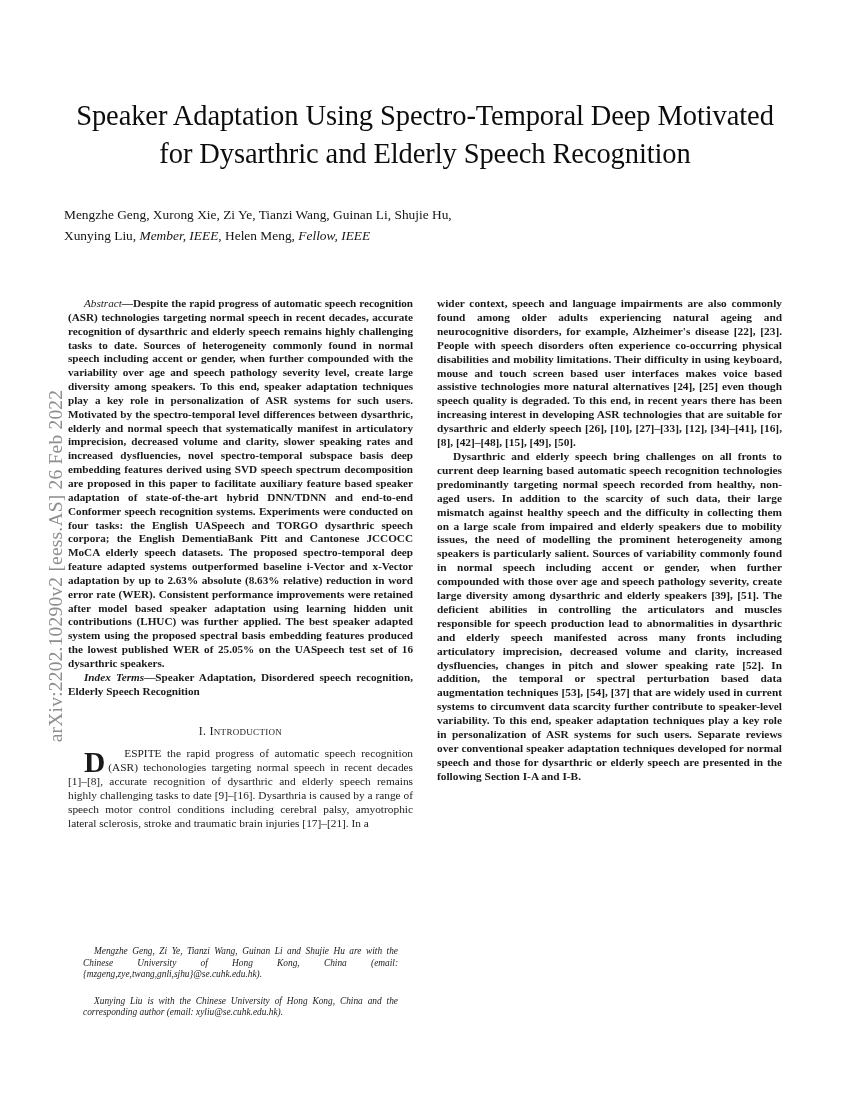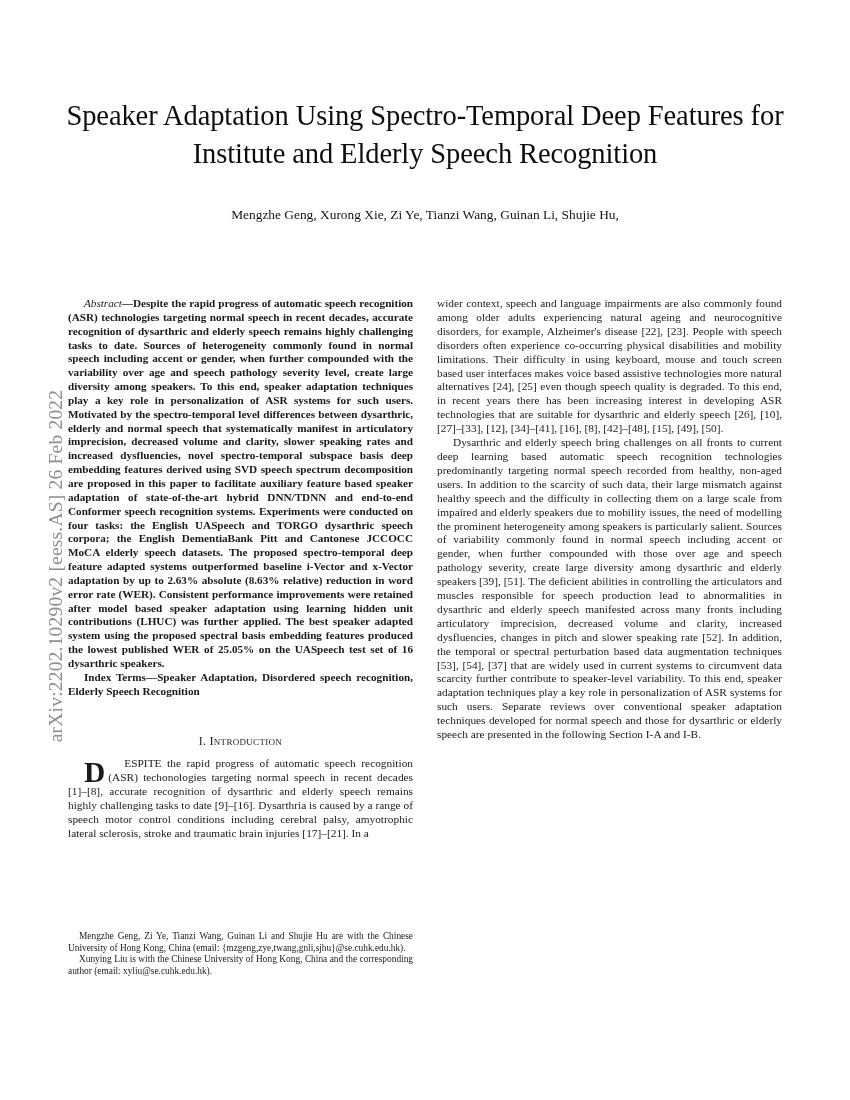--- a/index.html
+++ b/index.html
@@ -80,40 +80,40 @@
     letter-spacing: -0.1px;
     color: #0d0d0d;
   }
 
   
   .authors {
     position: absolute;
     left: 64px;
     top: 204px;
     width: 722px;
-    text-align: center;
+    text-align: left;
     font-size: 13.4px;
     line-height: 21px;
     color: #141414;
   }
   .authors i { font-style: italic; }
 
   
   .col {
     position: absolute;
     top: 297px;
     width: 345px;
     font-size: 11.35px;
     line-height: 13.9px;
     text-align: justify;
     text-justify: inter-word;
     hyphens: none;
   }
   .col-left  { left: 68px; }
-  .col-right { left: 437px; }
+  .col-right { left: 437px; font-weight: bold; }
 
   .col p {
     margin: 0;
     text-indent: 16px;
   }
   .col p.noindent { text-indent: 0; }
 
   .abstract {
     font-weight: bold;
     text-align: justify;
@@ -126,26 +126,27 @@
     font-weight: normal;
   }
   .indexterms {
     font-weight: bold;
     margin-top: 13px;
     text-align: justify;
     font-size: 11.2px;
     line-height: 13.85px;
   }
   .indexterms .lead {
+    font-style: italic;
     font-weight: bold;
   }
 
   .sec-head {
     text-align: center;
-    margin-top: 37px;
+    margin-top: 27px;
     margin-bottom: 8px;
     font-size: 11.6px;
     letter-spacing: 0.3px;
   }
   .sec-head .smallcaps {
     font-variant: small-caps;
     font-size: 12.3px;
   }
 
   .subsec-head {
@@ -176,43 +177,45 @@
     position: absolute;
     left: 68px;
     top: 931px;
     width: 345px;
     font-size: 9.35px;
     line-height: 11.5px;
     text-align: justify;
     color: #1a1a1a;
   }
   .footnotes p {
-    margin: 0;
+    margin: 15px;
     text-indent: 11px;
+    font-style: italic;
   }
   .footrule {
     position: absolute;
     left: 68px;
     top: 924px;
     width: 0px;
     height: 0px;
   }
 </style>
 </head>
 <body>
 
 <div class="page">
 
   <div class="arxiv-stamp">arXiv:2202.10290v2  [eess.AS]  26 Feb 2022</div>
 
 
-  <h1 class="title">Speaker Adaptation Using Spectro-Temporal Deep Features for Institute and Elderly Speech Recognition</h1>
+  <h1 class="title">Speaker Adaptation Using Spectro-Temporal Deep Motivated for Dysarthric and Elderly Speech Recognition</h1>
 
   <div class="authors">
     <div>Mengzhe Geng, Xurong Xie, Zi Ye, Tianzi Wang, Guinan Li, Shujie Hu,</div>
+    <div><span>Xunying Liu, </span><i>Member, IEEE</i><span>, Helen Meng, </span><i>Fellow, IEEE</i></div>
   </div>
 
   <div class="col col-left">
 
     <p class="abstract"><span class="lead">Abstract</span><span>—</span><span>Despite the rapid progress of automatic speech recognition (ASR) technologies targeting normal speech in recent decades, accurate recognition of dysarthric and elderly speech remains highly challenging tasks to date. Sources of heterogeneity commonly found in normal speech including accent or gender, when further compounded with the variability over age and speech pathology severity level, create large diversity among speakers. To this end, speaker adaptation techniques play a key role in personalization of ASR systems for such users. Motivated by the spectro-temporal level differences between dysarthric, elderly and normal speech that systematically manifest in articulatory imprecision, decreased volume and clarity, slower speaking rates and increased dysfluencies, novel spectro-temporal subspace basis deep embedding features derived using SVD speech spectrum decomposition are proposed in this paper to facilitate auxiliary feature based speaker adaptation of state-of-the-art hybrid DNN/TDNN and end-to-end Conformer speech recognition systems. Experiments were conducted on four tasks: the English UASpeech and TORGO dysarthric speech corpora; the English DementiaBank Pitt and Cantonese JCCOCC MoCA elderly speech datasets. The proposed spectro-temporal deep feature adapted systems outperformed baseline i-Vector and x-Vector adaptation by up to 2.63% absolute (8.63% relative) reduction in word error rate (WER). Consistent performance improvements were retained after model based speaker adaptation using learning hidden unit contributions (LHUC) was further applied. The best speaker adapted system using the proposed spectral basis embedding features produced the lowest published WER of 25.05% on the UASpeech test set of 16 dysarthric speakers.</span></p>
 
     <p class="indexterms"><span class="lead">Index Terms</span><span>—</span><span>Speaker Adaptation, Disordered speech recognition, Elderly Speech Recognition</span></p>
 
     <div class="sec-head"><span>I.</span>
       <span class="smallcaps">Introduction</span>

